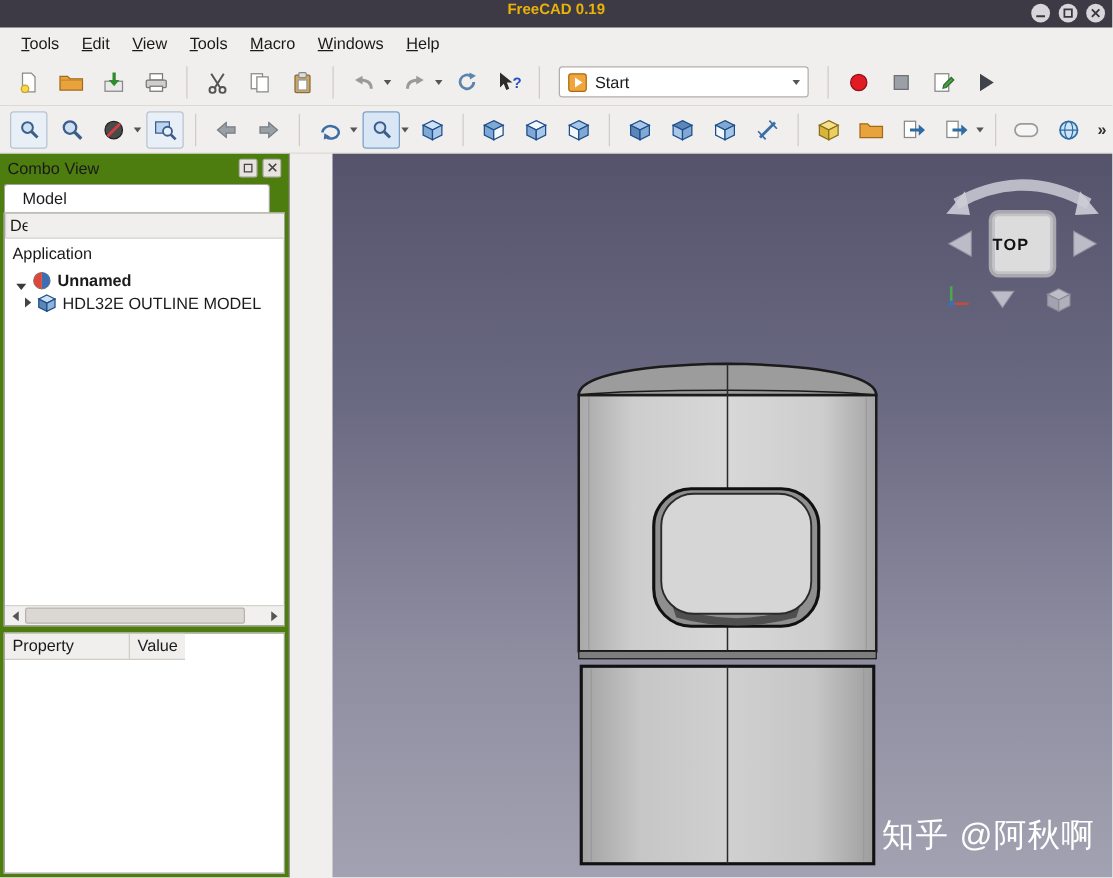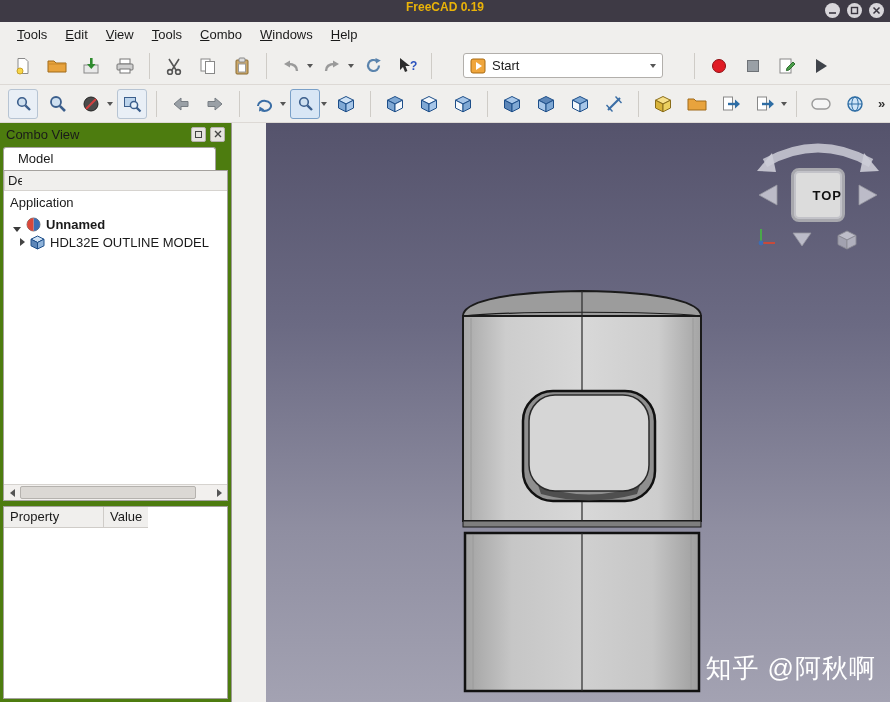--- a/index.html
+++ b/index.html
@@ -24,21 +24,21 @@
     background:#f0efed; border-bottom:1px solid #ddd9d5; }
   .tb-btn { width:30px; height:30px; display:flex; align-items:center; justify-content:center;
     border-radius:3px; flex:0 0 auto; }
   .tb-btn.framed { border:1px solid #b7c4d3; background:#e9eff6; }
   .tb-btn.pressed { border:1px solid #7aa0c8; background:#d8e6f5; }
   .tb-sep { width:1px; height:26px; background:#cfccc7; margin:0 5px; flex:0 0 auto; }
   .tb-group { display:flex; align-items:center; flex:0 0 auto; }
   .dd { width:0; height:0; border-left:3.5px solid transparent; border-right:3.5px solid transparent;
     border-top:4px solid #555; margin-left:1px; }
   .wb-select { width:200px; height:25px; background:#fff; border:1px solid #b2afab; border-radius:3px;
-    display:flex; align-items:center; padding:0 6px; gap:6px; margin:0 22px; }
+    display:flex; align-items:center; padding:0 6px; gap:6px; margin:0 6px; }
   .wb-select .sp { flex:1; }
   .dot-red { width:14px; height:14px; border-radius:50%; background:#e01b24; border:1px solid #8f1015; }
   .sq-gray { width:12px; height:12px; background:#9aa0a6; border:1px solid #6e7277; }
   .tri-play { width:0; height:0; border-top:7px solid transparent; border-bottom:7px solid transparent;
     border-left:11px solid #3f434a; }
   .ml-auto { margin-left:auto; }
   .overflow-lbl { font-weight:bold; color:#333; padding:0 4px; }
   
   .sidebar { position:absolute; left:0; top:123px; width:232px; bottom:0; background:#4d7c0f;
     border-right:1px solid #9b9894; display:flex; flex-direction:column; }
@@ -82,21 +82,21 @@
   .prop-c2 { flex:1; padding:2px 6px; }
   .prop-body { flex:1; }
   
   .viewport { position:absolute; left:266px; top:123px; right:0; bottom:0;
     background:linear-gradient(180deg,#55536c 0%,#6b6a83 35%,#8f8ea1 70%,#a3a2b2 100%); }
   .model-svg { position:absolute; left:0; top:0; }
   .nav-widget { position:absolute; left:469px; top:8px; width:180px; height:142px; }
   .nav-arrows { position:absolute; left:0; top:0; }
   .nav-cube { position:absolute; left:56px; top:37px; width:54px; height:54px;
     background:#dcdcdc; border:3px solid #a8a8ae; border-radius:8px;
-    box-shadow:inset 0 0 0 2px #c2c2c8; display:flex; align-items:center; justify-content:flex-end; }
+    box-shadow:inset 0 0 0 2px #c2c2c8; display:flex; align-items:center; justify-content:flex-start; }
   .nav-cube span { font-weight:bold; font-size:13px; letter-spacing:1px; color:#111; }
   .watermark { position:absolute; right:14px; bottom:16px; color:#fff; font-size:26px;
     letter-spacing:1px; }
 </style>
 </head>
 <body>
 
 <div class="titlebar">
   <span>FreeCAD 0.19</span>
   <div class="win-controls">
@@ -116,21 +116,21 @@
         </svg>
     </span>
   </div>
 </div>
 
 <div class="menubar">
   <span class="menu-item">Tools</span>
   <span class="menu-item">Edit</span>
   <span class="menu-item">View</span>
   <span class="menu-item">Tools</span>
-  <span class="menu-item">Combo</span>
+  <span class="menu-item">Macro</span>
   <span class="menu-item">Windows</span>
   <span class="menu-item">Help</span>
 </div>
 
 <div class="toolbar">
   <div class="tb-btn">
     <svg width="18" height="18">
         <path d="M4 1.5h7l3 3V16.5H4z" fill="#fff" stroke="#8a8a8a"></path>
         <circle cx="6" cy="14" r="3" fill="#f7d64a" stroke="#c9a227"></circle>
       </svg>

